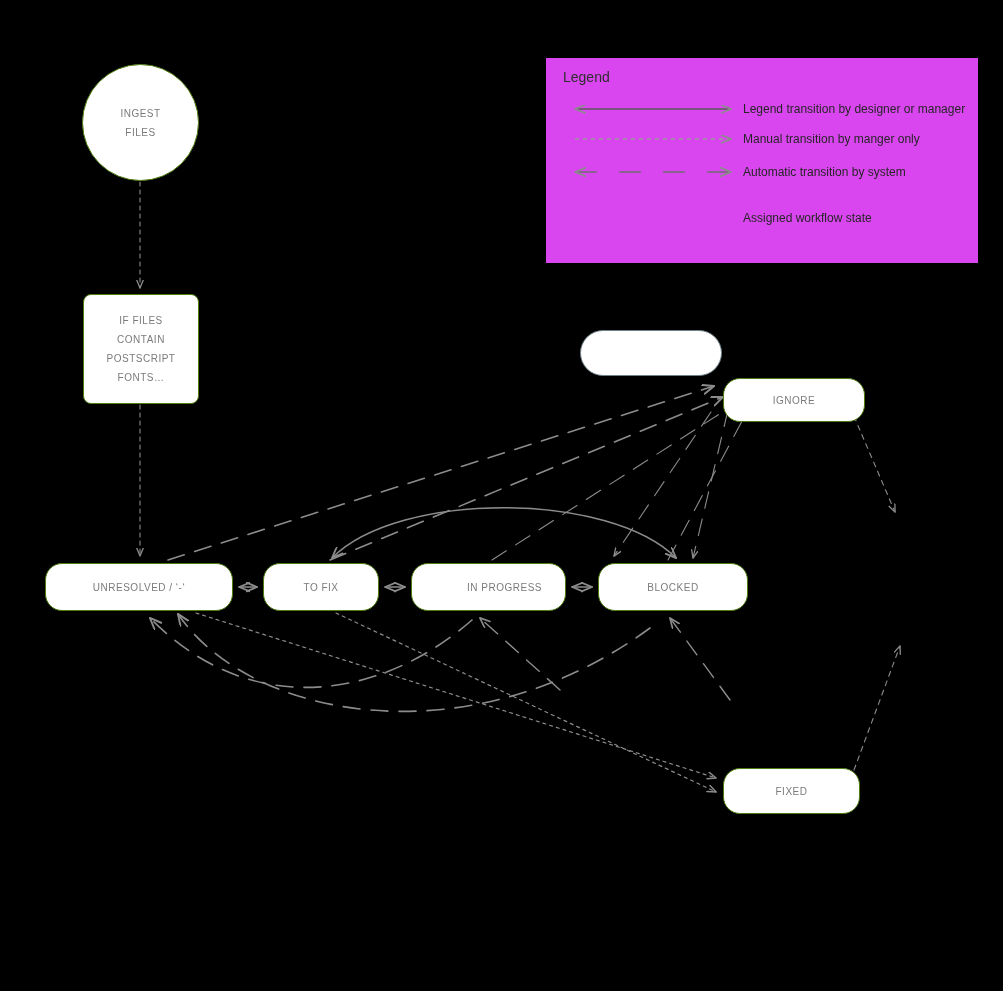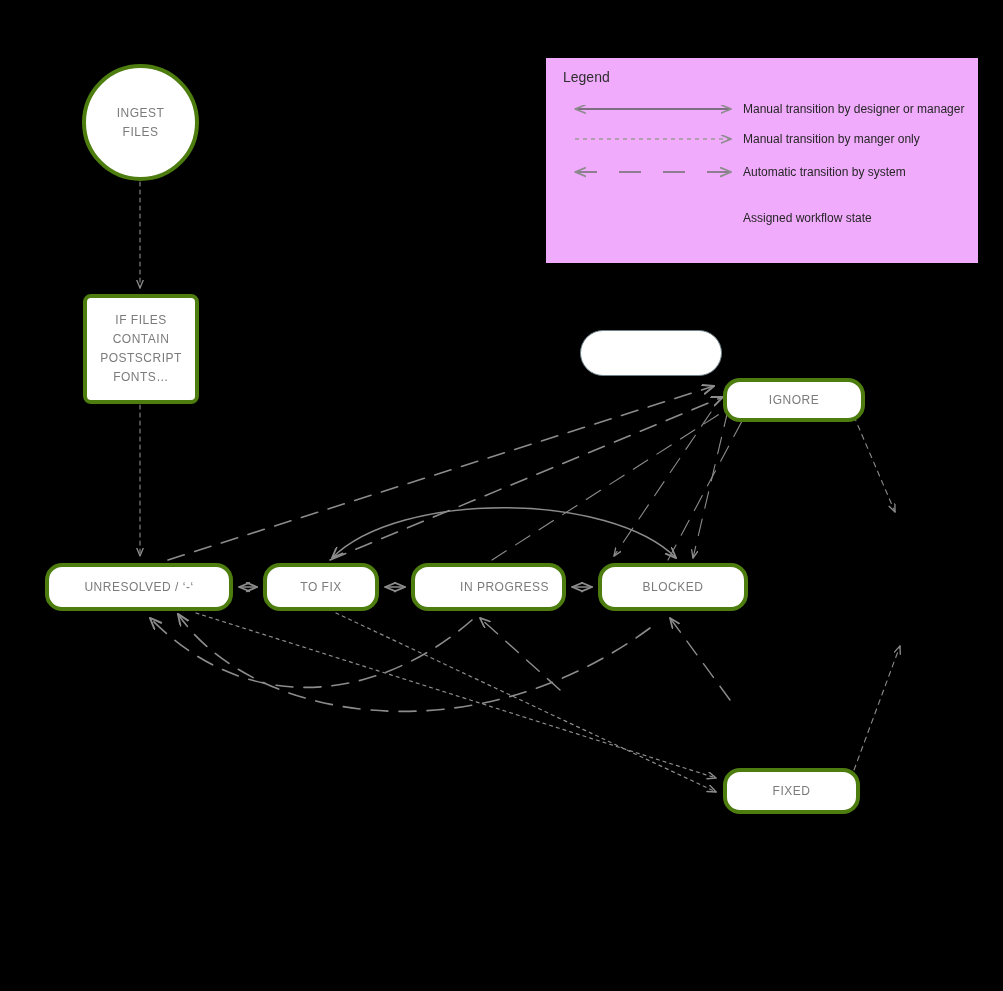--- a/index.html
+++ b/index.html
@@ -20,44 +20,44 @@
   #edges {
     position: absolute;
     left: 0;
     top: 0;
     width: 1003px;
     height: 991px;
   }
   .node {
     position: absolute;
     background: #ffffff;
-    border: 4px solid #4d7c0f;
+    border: 1px solid #4d7c0f;
     box-sizing: border-box;
     display: flex;
     align-items: center;
     justify-content: center;
     text-align: center;
     color: #7b7b7b;
-    font-size: 12px;
+    font-size: 10px;
     letter-spacing: 0.5px;
     line-height: 19px;
     z-index: 5;
   }
   .node.pill { border-radius: 17px; }
   .node.circle { border-radius: 50%; }
   .node.rounded-box { border-radius: 8px; }
 
   
   #legend {
     position: absolute;
     left: 546px;
     top: 58px;
     width: 432px;
     height: 205px;
-    background: #f0abfc;
+    background: #d946ef;
     box-sizing: border-box;
     z-index: 8;
   }
   #legend-title {
     position: absolute;
     left: 17px;
     top: 11px;
     font-size: 14px;
     color: #2f2f2f;
   }
@@ -181,21 +181,21 @@
     <span>FIXED</span>
   </div>
 
   <div id="legend">
     <div id="legend-title">Legend</div>
 
     <div class="legend-row" style="top:36px;">
       <svg class="legend-sample" viewBox="0 0 180 30" xmlns="http://www.w3.org/2000/svg">
         <path d="M12,15 L168,15" stroke="#5a5a5a" stroke-width="1.4" fill="none" marker-end="url(#ah)" marker-start="url(#ah-start)"></path>
       </svg>
-      <div class="legend-label">Manual transition by designer or manager</div>
+      <div class="legend-label">Legend transition by designer or manager</div>
     </div>
 
     <div class="legend-row" style="top:66px;padding-left:22px;">
       <svg class="legend-sample" viewBox="0 0 180 30" xmlns="http://www.w3.org/2000/svg">
         <path d="M12,15 L168,15" stroke="#9a9a9a" stroke-width="1.4" fill="none" stroke-dasharray="4,4" marker-end="url(#ah)"></path>
       </svg>
       <div class="legend-label">Manual transition by manger only</div>
     </div>
 
     <div class="legend-row" style="top:99px;">

